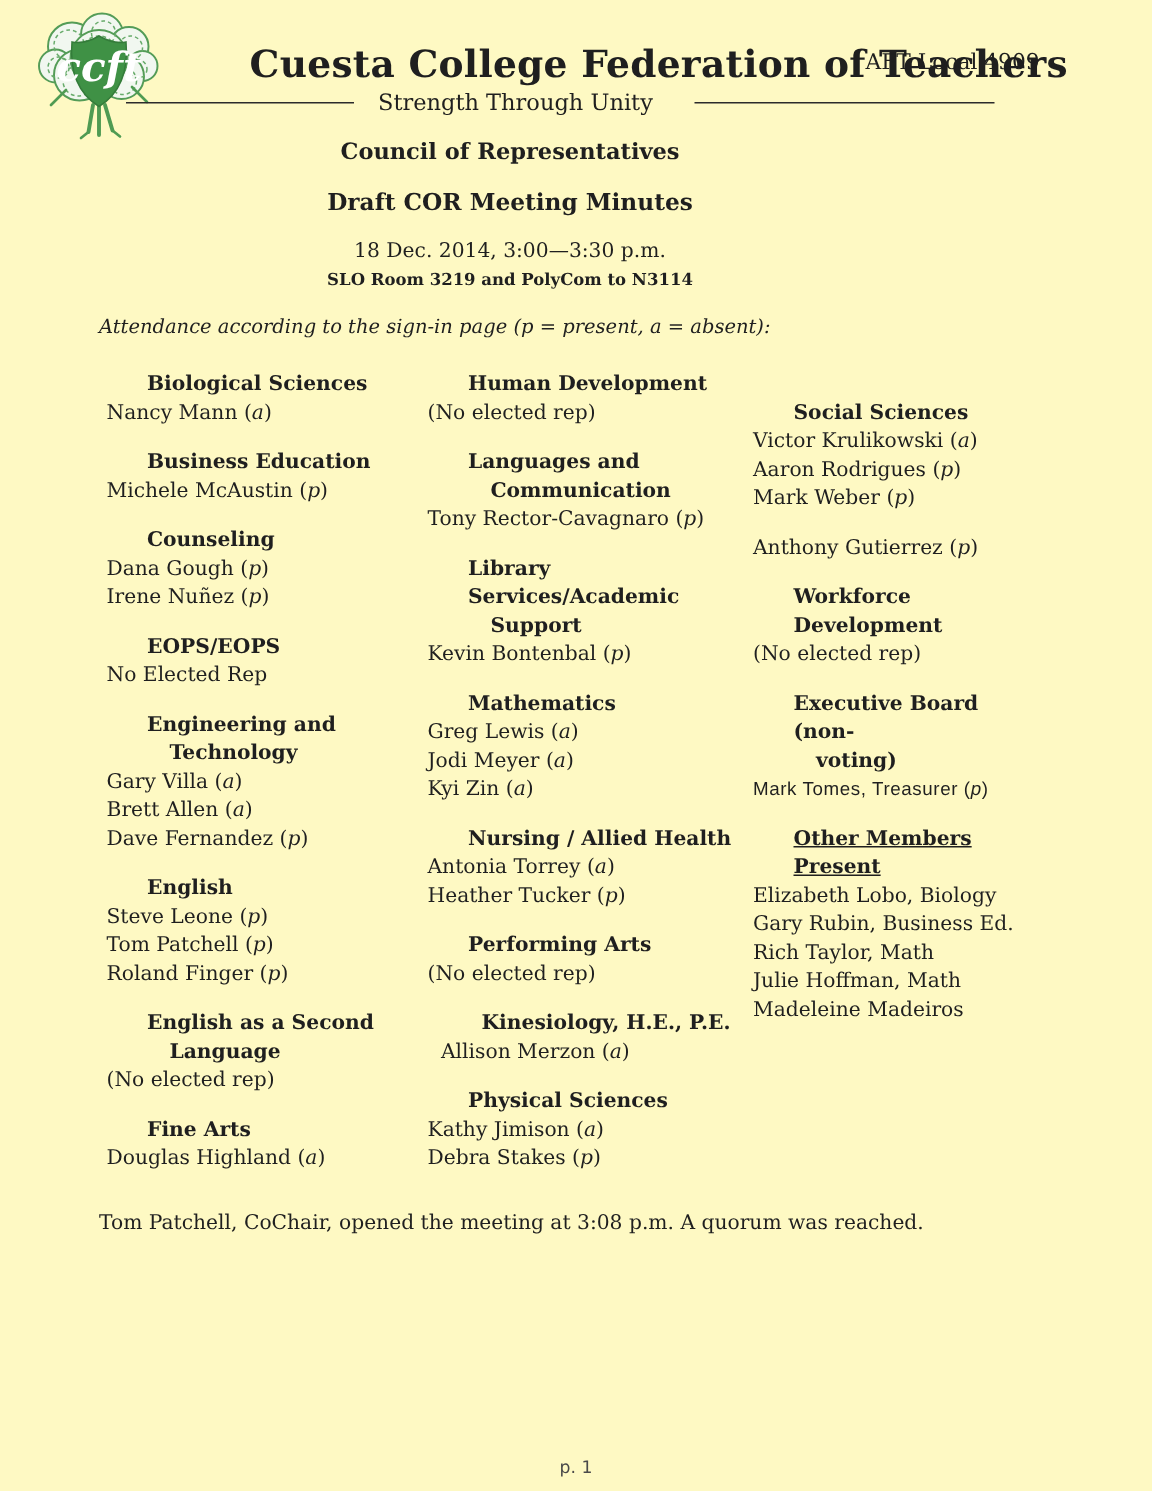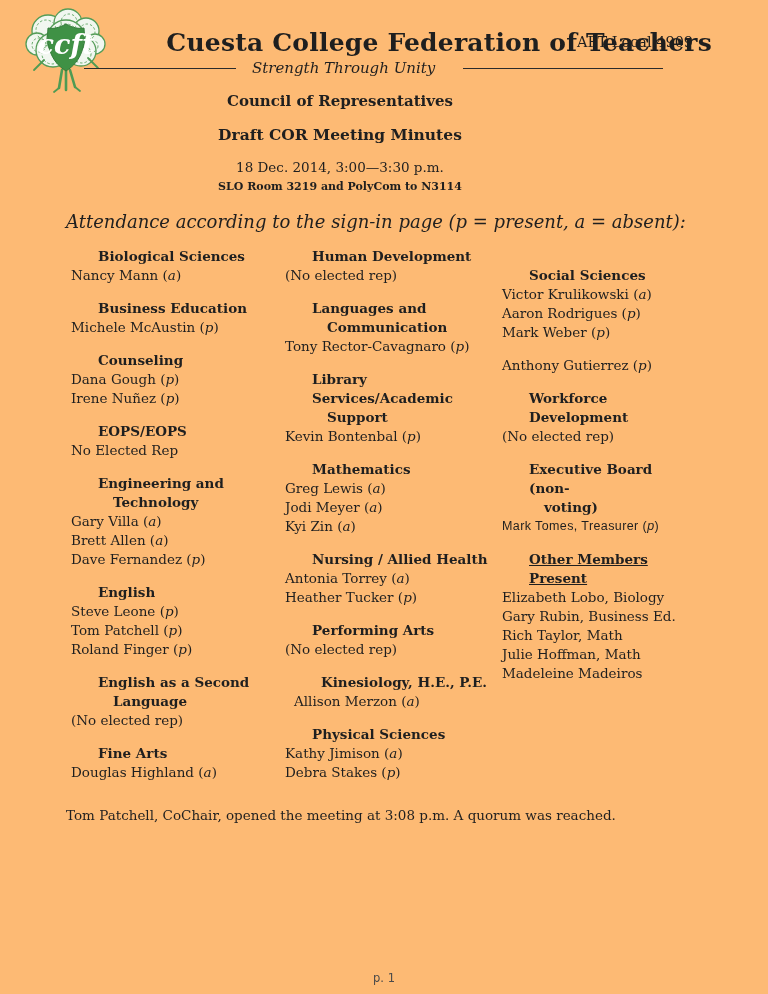--- a/index.html
+++ b/index.html
@@ -1,41 +1,41 @@
 <!DOCTYPE html>
 <html><head>
 <meta charset="utf-8">
 <style>
   html,body { margin:0; padding:0; background:#ffffff; }
   .page {
-    position:relative; width:768px; height:994px; background:#fdba74;
+    position:relative; width:768px; height:994px; background:#fef9c3;
     font-family:"DejaVu Serif","Liberation Serif",serif; color:#1f1f1f;
     overflow:hidden;
   }
 
   
   .logo { position:absolute; left:24px; top:8px; width:84px; height:92px; }
   .main-title {
     position:absolute; top:28px; left:0; width:712px; text-align:right;
     font-size:25px; font-weight:bold; letter-spacing:.2px; white-space:nowrap;
   }
   .aft-label { position:absolute; top:34px; left:577px; font-size:14.5px; white-space:nowrap; }
   .motto-row { position:absolute; top:60px; left:84px; width:579px; display:flex; align-items:center; height:16px; }
   .mline { border-top:1.4px solid #2b2b2b; height:0; }
   .mline-left { width:152px; }
   .mline-right { flex:1; }
-  .motto-text { font-style:italic; font-size:15px; padding:0 28px 0 16px; white-space:nowrap; }
+  .motto-text { font-size:15px; padding:0 28px 0 16px; white-space:nowrap; }
 
   .center-line { position:absolute; left:0; width:680px; text-align:center; white-space:nowrap; }
   .org-line   { top:92px;  font-weight:bold; font-size:15px; }
   .doc-line   { top:125px; font-weight:bold; font-size:15.5px; }
   .when-line  { top:159px; font-size:13.5px; }
   .where-line { top:180px; font-size:11px;font-weight:bold; }
 
-  .attendance-note { position:absolute; top:211px; left:66px; font-style:italic; font-size:18px; }
+  .attendance-note { position:absolute; top:211px; left:66px; font-style:italic; font-size:13px; }
 
   
   .columns { position:absolute; top:247px; left:66px; width:640px; display:flex; }
   .col { box-sizing:border-box; }
   .col-0 { width:214px; }
   .col-1 { width:217px; }
   .col-2 { width:200px; padding-top:19px; }
 
   .section { margin-bottom:14px; font-size:13.5px; line-height:19px; }
   .section.extra-gap { margin-top:7px; }

